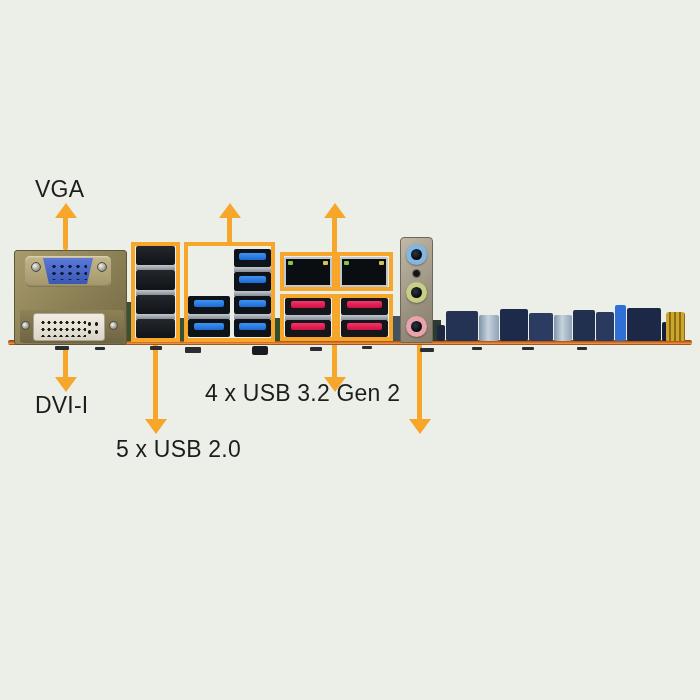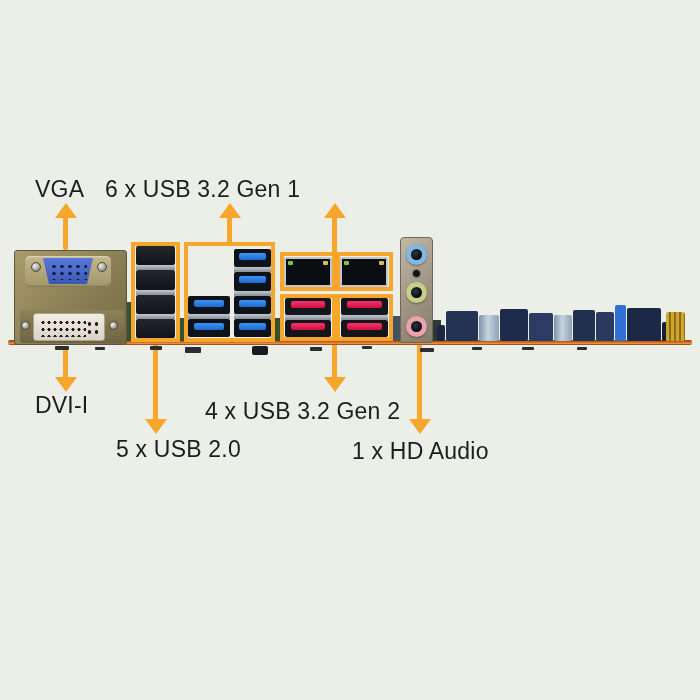--- a/index.html
+++ b/index.html
@@ -18,21 +18,21 @@
     position:absolute;
     font-size:23px;
     color:#1d1d1b;
     white-space:nowrap;
     letter-spacing:0.2px;
   }
   .lbl-vga   {left:35px;  top:176px;}
   .lbl-usb31 {left:105px; top:176px;}
   .lbl-lan   {left:325px; top:176px;}
   .lbl-dvi   {left:35px;  top:392px;}
-  .lbl-usb32 {left:205px; top:398px;}
+  .lbl-usb32 {left:205px; top:380px;}
   .lbl-usb20 {left:116px; top:436px;}
   .lbl-audio {left:352px; top:438px;}
 
   
   .shaft{position:absolute;width:5px;background:#f6a62b;border-radius:2px;}
   .head-up{position:absolute;width:0;height:0;
     border-left:11px solid transparent;border-right:11px solid transparent;
     border-bottom:15px solid #f6a62b;}
   .head-down{position:absolute;width:0;height:0;
     border-left:11px solid transparent;border-right:11px solid transparent;
@@ -114,25 +114,23 @@
   .cap{background:linear-gradient(90deg,#7e93a8,#c7d3dd 45%,#8fa2b6);}
   .gold{background:repeating-linear-gradient(90deg,#cda62e 0 3px,#8c6d14 3px 5px);
     border-radius:3px 3px 1px 1px;}
 </style>
 </head>
 <body>
 
 <div class="canvas">
 
   <div class="callout lbl-vga">VGA</div>
-  <div class="callout lbl-usb31">6 x USB 3.2 Gen 1</div>
   <div class="callout lbl-dvi">DVI-I</div>
   <div class="callout lbl-usb32">4 x USB 3.2 Gen 2</div>
   <div class="callout lbl-usb20">5 x USB 2.0</div>
-  <div class="callout lbl-audio">1 x HD Audio</div>
 
   <div>
     <div class="head-up" style="left:55px;top:203px;"></div>
     <div class="shaft" style="left:63px;top:216px;height:34px;"></div>
   </div>
   <div>
     <div class="head-up" style="left:219px;top:203px;"></div>
     <div class="shaft" style="left:227px;top:216px;height:29px;"></div>
   </div>
   <div>

